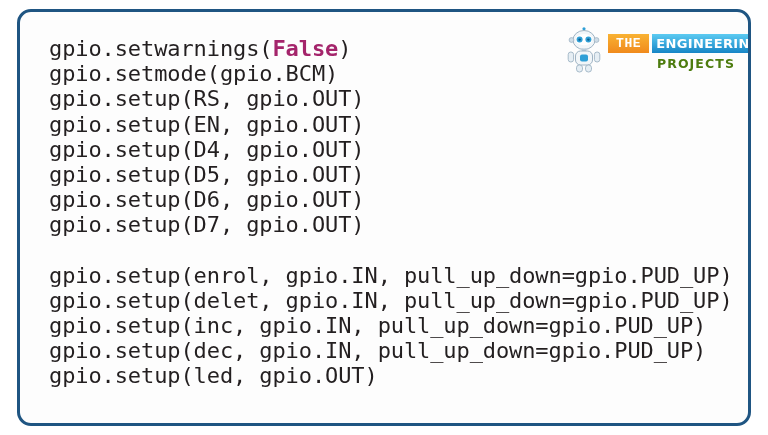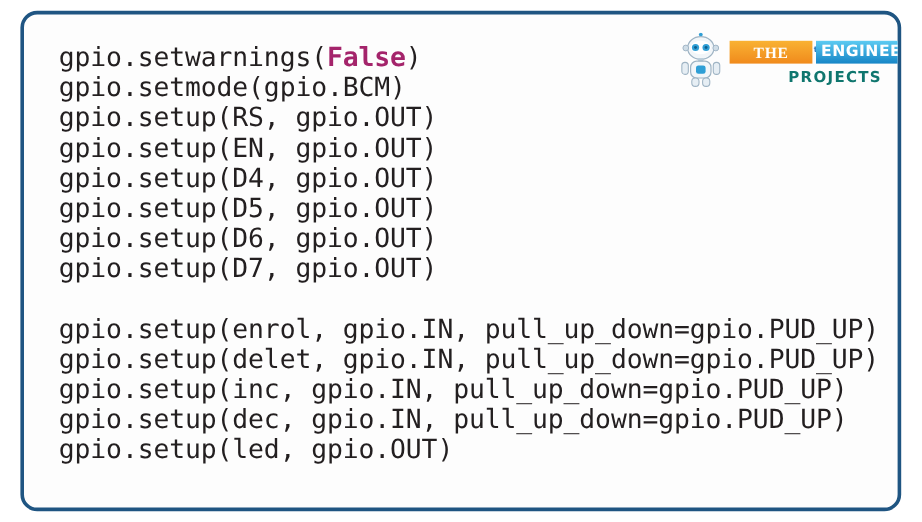--- a/index.html
+++ b/index.html
@@ -102,25 +102,25 @@
     position: absolute;
     left: 0;
     top: 13px;
     display: flex;
     align-items: stretch;
     height: 19px;
   }
   .bar-the {
     background: linear-gradient(180deg, #f9b233 0%, #f08a1c 100%);
     color: #ffffff;
-    font-family: Liberation Serif, serif;
+    font-family: Liberation Mono, monospace;
     font-size: 13px;
     font-weight: bold;
     letter-spacing: 0.6px;
-    padding: 0 20px;
+    padding: 0 8px;
     display: flex;
     align-items: center;
     line-height: 1;
   }
   .bar-eng {
     background: linear-gradient(180deg, #5ccbf2 0%, #1685c6 100%);
     color: #ffffff;
     font-family: "DejaVu Sans", sans-serif;
     font-size: 13px;
     font-weight: bold;
@@ -131,21 +131,21 @@
     align-items: center;
     line-height: 1;
   }
   .projects {
     position: absolute;
     right: 1px;
     top: 35px;
     font-family: "DejaVu Sans", sans-serif;
     font-size: 12.5px;
     font-weight: bold;
-    color: #0f766e;
+    color: #4d7c0f;
     letter-spacing: 1.1px;
     white-space: nowrap;
   }
 </style>
 </head>
 <body>
 
 <div class="page">
 
   <div class="code-frame">

